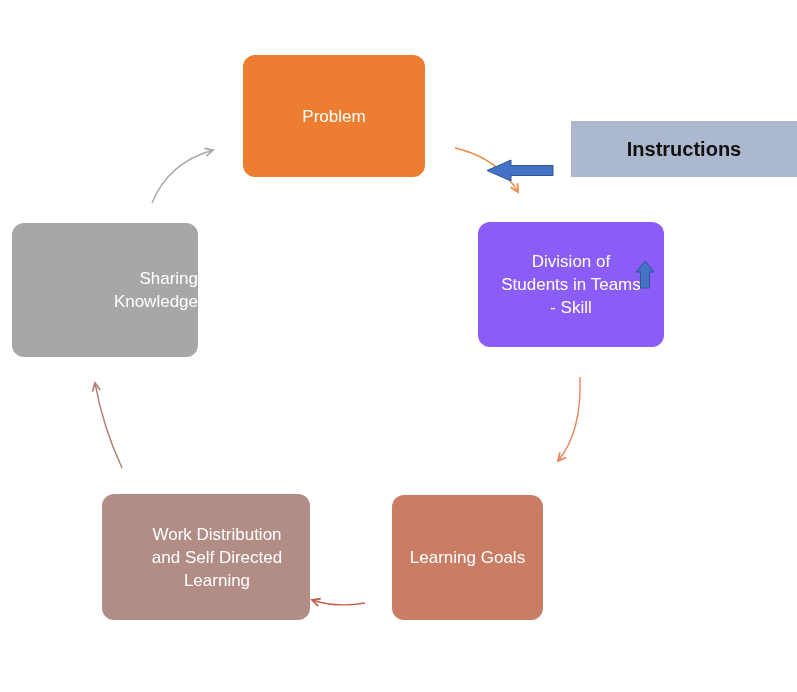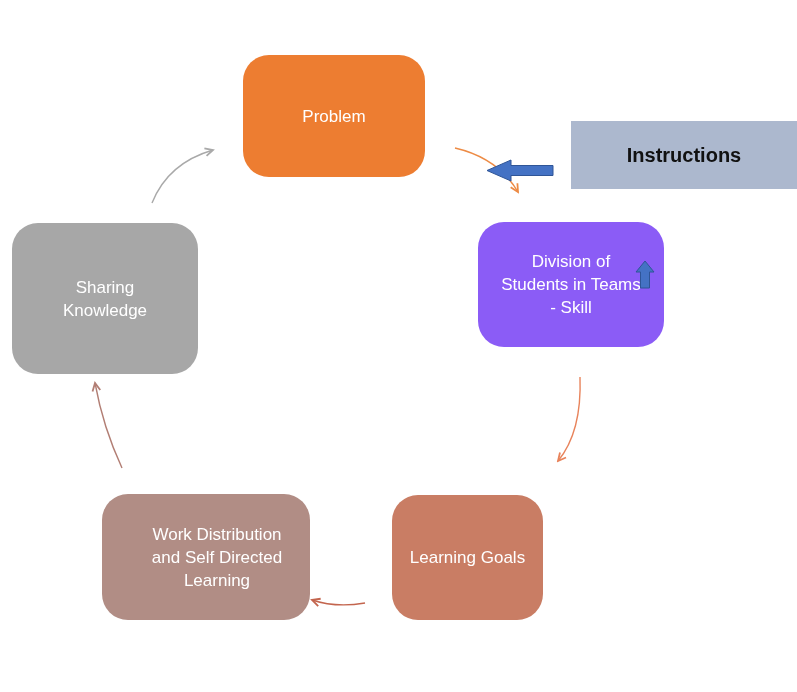--- a/index.html
+++ b/index.html
@@ -10,52 +10,52 @@
   }
   .canvas {
     position: relative;
     width: 797px;
     height: 692px;
     background: #ffffff;
     overflow: hidden;
   }
   .node {
     position: absolute;
-    border-radius: 26px;
+    border-radius: 12px;
     display: flex;
     flex-direction: column;
     align-items: center;
     justify-content: center;
     text-align: center;
     font-size: 17px;
     line-height: 23px;
     color: #ffffff;
   }
   .node .line { white-space: nowrap; }
   .callout {
     position: absolute;
     left: 571px;
     top: 121px;
     width: 226px;
-    height: 68px;
+    height: 56px;
     display: flex;
     flex-direction: column;
     align-items: center;
     justify-content: center;
     text-align: center;
     font-weight: bold;
     font-size: 20px;
     line-height: 27px;
     color: #111111;
   }
   .node-problem  { left: 243px; top: 55px;  width: 182px; height: 122px; }
   .node-division { left: 478px; top: 222px; width: 186px; height: 125px; }
   .node-learning { left: 392px; top: 495px; width: 151px; height: 125px; }
   .node-work     { left: 102px; top: 494px; width: 186px; height: 126px; padding-left: 22px; }
-  .node-sharing  { left: 12px;  top: 223px; width: 186px; height: 151px; }
+  .node-sharing  { left: 12px;  top: 223px; width: 186px; height: 134px; align-items: flex-end; }
   .arrow-layer {
     position: absolute;
     left: 0; top: 0;
     width: 797px; height: 692px;
     pointer-events: none;
   }
 </style>
 </head>
 <body>
 

